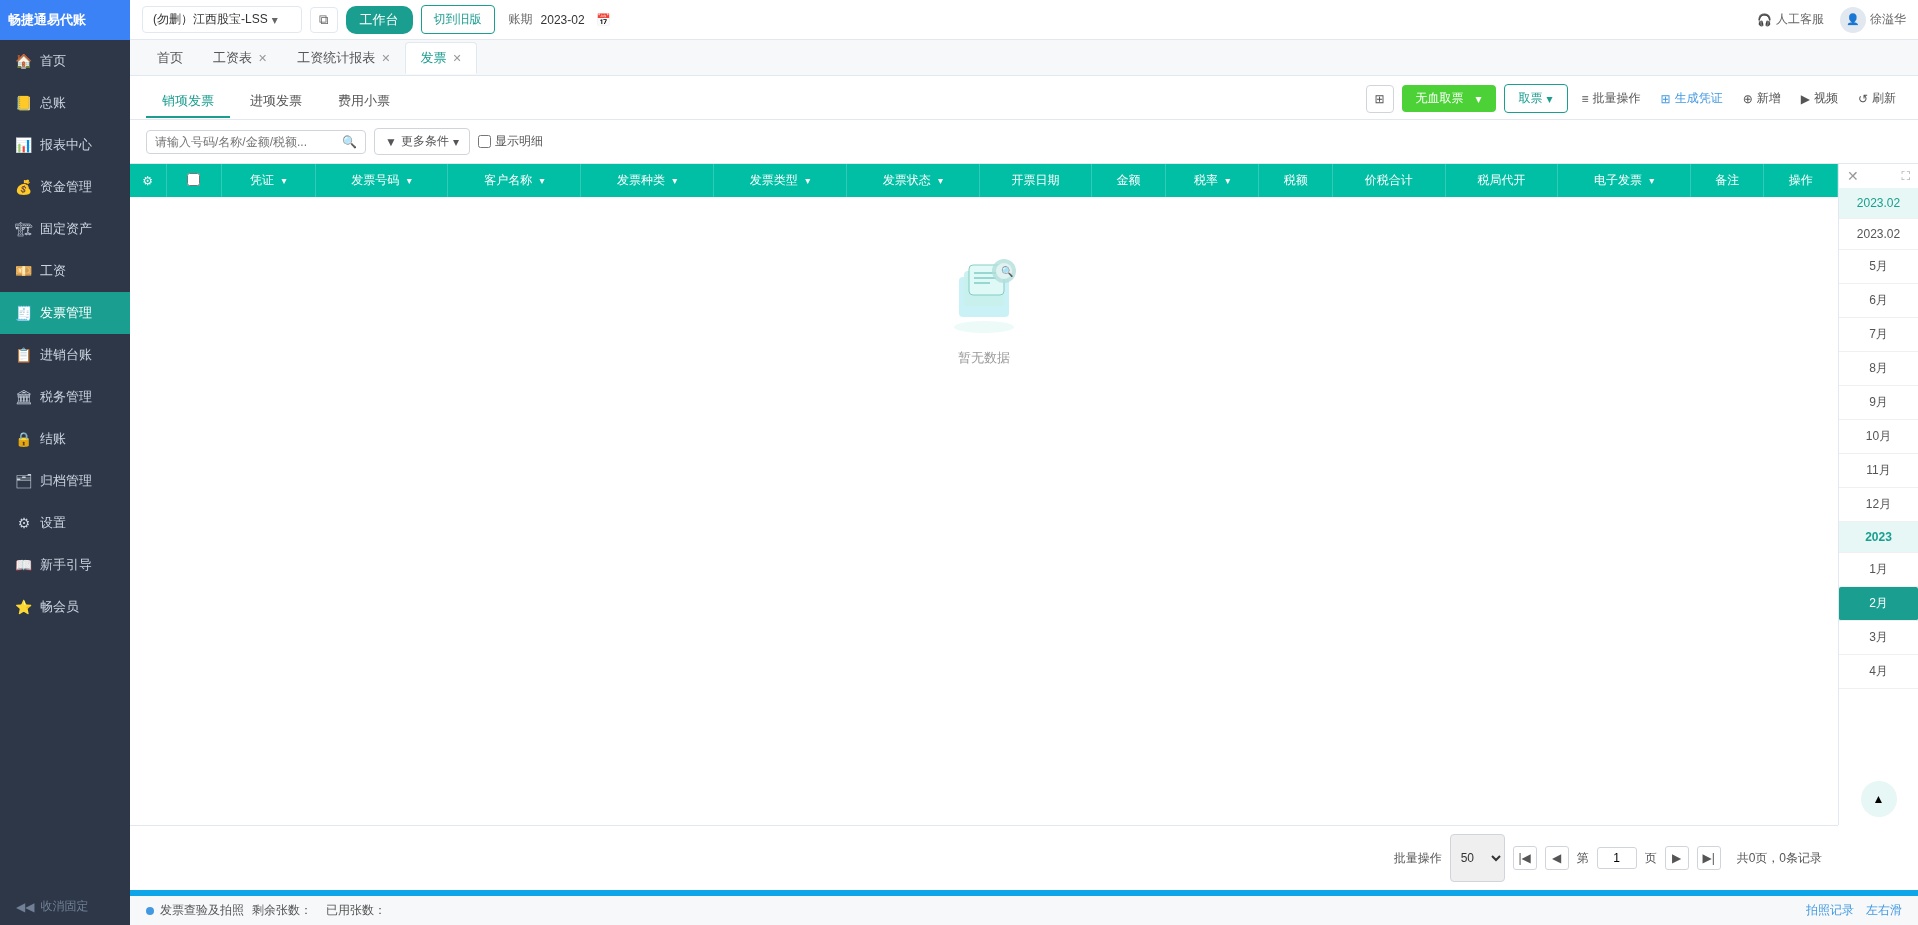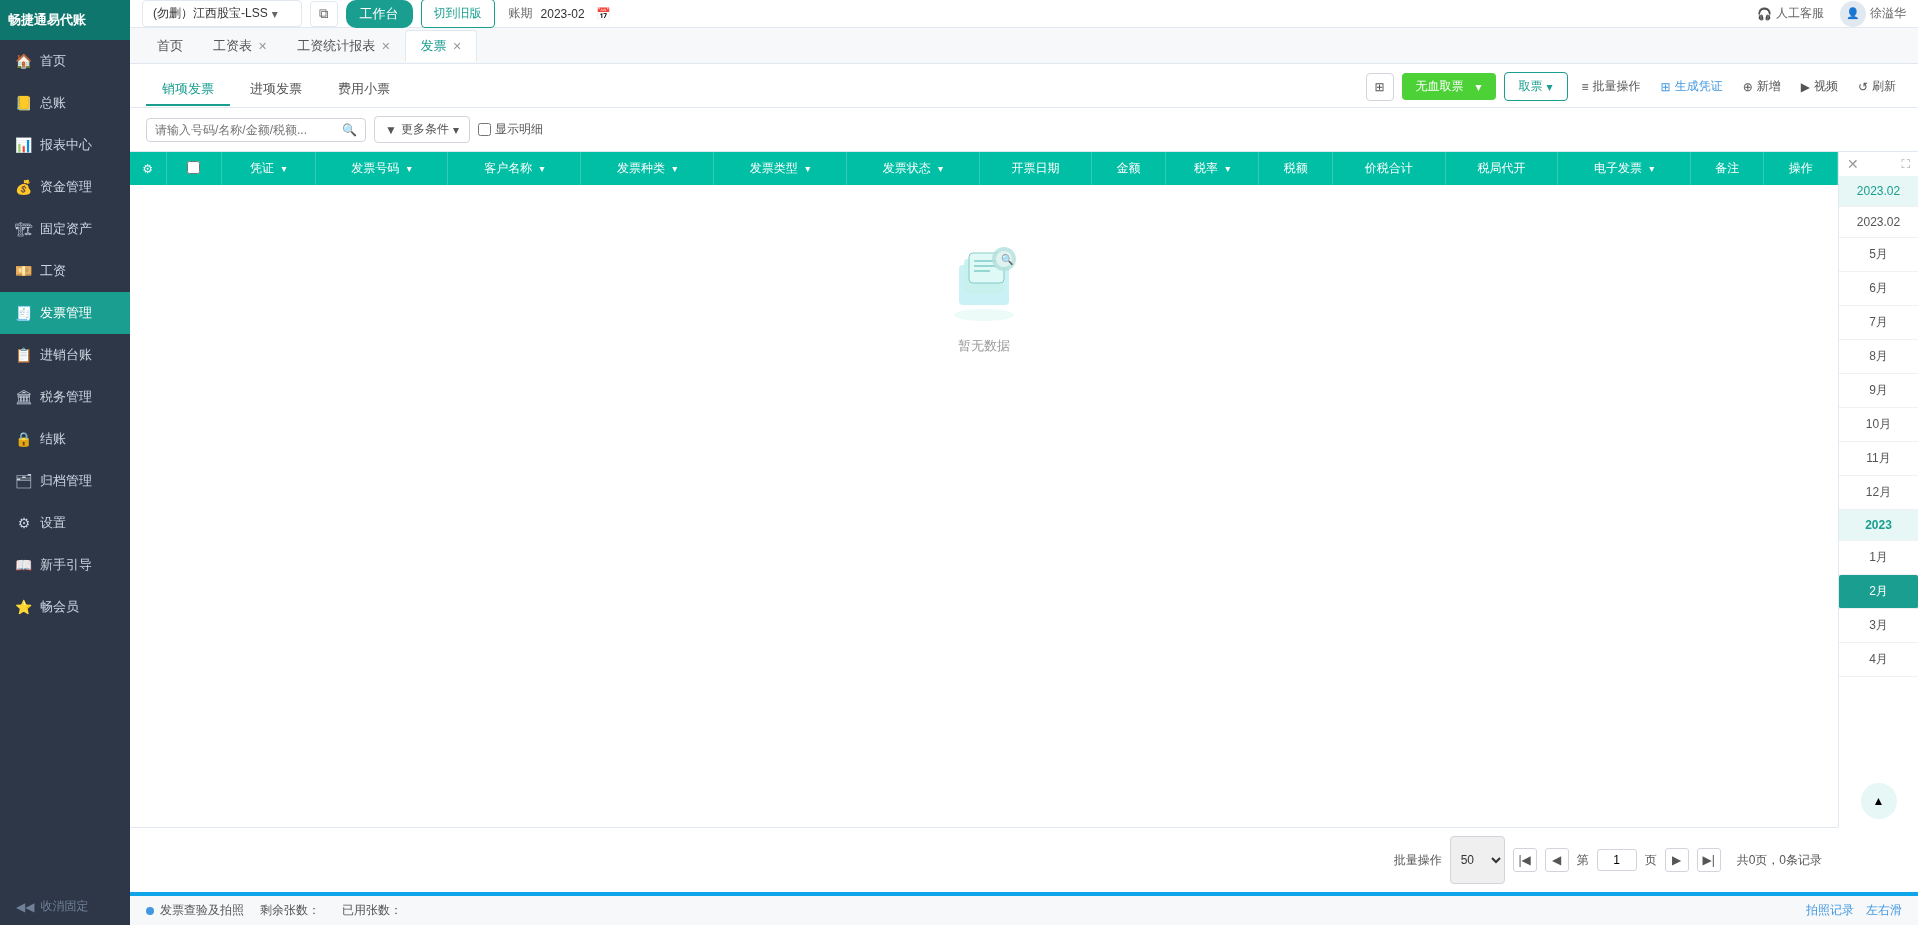--- a/index.html
+++ b/index.html
@@ -1,33 +1,33 @@
 <!DOCTYPE html>
 <html><head>
   <meta charset="utf-8">
   <style>
     * { margin: 0; padding: 0; box-sizing: border-box; }
     body { font-family: 'Microsoft YaHei', Arial, sans-serif; font-size: 12px; background: #f0f2f5; width: 1918px; height: 925px; overflow: hidden; display: flex; }
 
     
     .sidebar { width: 130px; background: #2d3748; height: 100%; display: flex; flex-direction: column; flex-shrink: 0; }
-    .sidebar-logo { background: #0f766e; padding: 10px 8px; display: flex; align-items: center; gap: 6px; cursor: pointer; height: 40px; }
+    .sidebar-logo { background: #3b82f6; padding: 10px 8px; display: flex; align-items: center; gap: 6px; cursor: pointer; height: 40px; }
     .sidebar-logo-text { color: #fff; font-size: 13px; font-weight: bold; }
     .sidebar-item { display: flex; align-items: center; gap: 8px; padding: 12px 16px; color: #cbd5e0; cursor: pointer; transition: background 0.2s; }
     .sidebar-item.active { background: #1a9e8f; color: #fff; }
     .sidebar-item-icon { width: 16px; height: 16px; display: flex; align-items: center; justify-content: center; color: inherit; font-size: 14px; }
     .sidebar-item-label { font-size: 13px; }
     .sidebar-bottom { margin-top: auto; }
     .sidebar-collapse { display: flex; align-items: center; gap: 6px; padding: 10px 16px; color: #718096; cursor: pointer; font-size: 12px; }
 
     
     .main-area { flex: 1; display: flex; flex-direction: column; height: 100%; overflow: hidden; position: relative; }
 
     
-    .top-header { background: #fff; height: 28px; display: flex; align-items: center; padding: 0 12px; border-bottom: 1px solid #e2e8f0; gap: 8px; flex-shrink: 0; }
+    .top-header { background: #fff; height: 40px; display: flex; align-items: center; padding: 0 12px; border-bottom: 1px solid #e2e8f0; gap: 8px; flex-shrink: 0; }
     .company-selector { display: flex; align-items: center; gap: 4px; border: 1px solid #e2e8f0; border-radius: 4px; padding: 4px 10px; cursor: pointer; font-size: 12px; color: #333; min-width: 160px; }
     .company-selector-icon { color: #666; }
     .copy-icon-btn { border: 1px solid #e2e8f0; border-radius: 4px; padding: 4px 8px; cursor: pointer; color: #666; background: #fff; }
     .workspace-btn { background: #1a9e8f; color: #fff; border: none; border-radius: 10px; padding: 5px 14px; cursor: pointer; font-size: 13px; }
     .switch-old-btn { border: 1px solid #1a9e8f; color: #1a9e8f; background: #fff; border-radius: 4px; padding: 5px 12px; cursor: pointer; font-size: 12px; }
     .period-label { font-size: 12px; color: #666; margin-left: 6px; }
     .period-value { font-size: 12px; color: #333; font-weight: 500; }
     .period-icon { color: #999; margin-left: 4px; cursor: pointer; }
     .header-right { margin-left: auto; display: flex; align-items: center; gap: 16px; }
     .header-right-item { display: flex; align-items: center; gap: 4px; color: #666; cursor: pointer; font-size: 12px; }
@@ -76,21 +76,21 @@
     
     .pagination-bar { display: flex; align-items: center; justify-content: flex-end; padding: 8px 16px; border-top: 1px solid #e2e8f0; gap: 8px; flex-shrink: 0; }
     .pagination-label { font-size: 12px; color: #555; }
     .pagination-select { border: 1px solid #d1d5db; border-radius: 4px; padding: 15px 6px; font-size: 12px; color: #333; }
     .pagination-btn { width: 24px; height: 24px; display: flex; align-items: center; justify-content: center; border: 1px solid #d1d5db; border-radius: 3px; cursor: pointer; background: #fff; color: #555; font-size: 12px; }
     .pagination-btn:disabled { color: #ccc; cursor: not-allowed; }
     .pagination-input { width: 40px; border: 1px solid #d1d5db; border-radius: 3px; padding: 3px 6px; font-size: 12px; text-align: center; }
     .pagination-total { font-size: 12px; color: #555; margin-left: 8px; }
 
     
-    .footer-bar { display: flex; align-items: center; padding: 6px 16px; background: #f7f8fa; border-top: 4px solid #0ea5e9; flex-shrink: 0; gap: 16px; }
+    .footer-bar { display: flex; align-items: center; padding: 6px 16px; background: #f7f8fa; border-top: 6px solid #0ea5e9; flex-shrink: 0; gap: 8px; }
     .footer-item { display: flex; align-items: center; gap: 6px; font-size: 12px; color: #555; }
     .footer-dot { width: 8px; height: 8px; border-radius: 50%; background: #4299e1; }
     .footer-links { margin-left: auto; display: flex; gap: 12px; }
     .footer-link { font-size: 12px; color: #4299e1; cursor: pointer; }
 
     
     .date-panel { position: absolute; right: 0; top: 0; width: 80px; background: #fff; border-left: 1px solid #e2e8f0; height: 100%; display: flex; flex-direction: column; overflow-y: auto; z-index: 10; }
     .date-panel-item { padding: 8px 6px; font-size: 12px; color: #555; text-align: center; cursor: pointer; border-bottom: 1px solid #f0f0f0; }
     .date-panel-item.active { background: #1a9e8f; color: #fff; border-radius: 2px; }
     .date-panel-item.year-header { background: #e6f7f5; color: #1a9e8f; font-weight: bold; }

